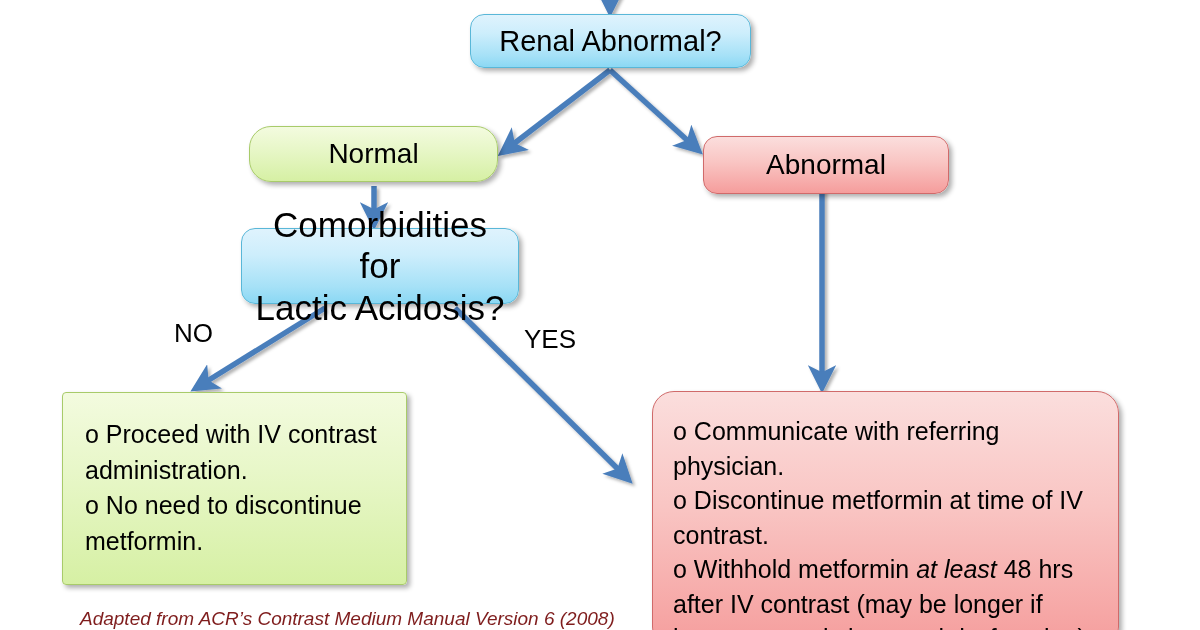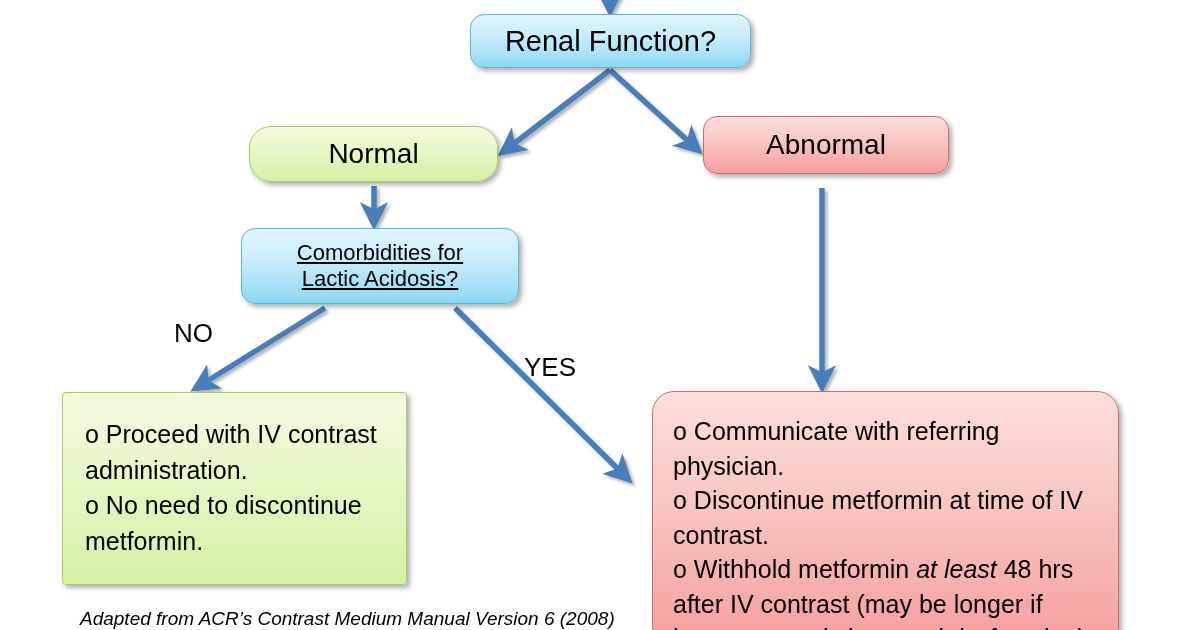--- a/index.html
+++ b/index.html
@@ -62,27 +62,26 @@
   
   #node-renal {
     left: 470px; top: 14px; width: 281px; height: 54px;
     font-size: 29px;
   }
   #node-normal {
     left: 249px; top: 126px; width: 249px; height: 56px;
     font-size: 28px;
   }
   #node-abnormal {
-    left: 703px; top: 116px; width: 246px; height: 58px;
+    left: 703px; top: 136px; width: 246px; height: 58px;
     font-size: 28px;
   }
   #node-comorbidities {
     left: 241px; top: 228px; width: 278px; height: 76px;
-    font-size: 22px;
-    text-decoration: underline;
+    font-size: 35px;
   }
 
   
   .node.outcome {
     align-items: flex-start;
     justify-content: flex-start;
   }
   .node.outcome .label {
     text-align: left;
     padding: 0;
@@ -105,30 +104,30 @@
   #node-withhold em { font-style: italic; }
 
   
   .edge-label {
     position: absolute;
     font-size: 26px;
     color: #000000;
     white-space: nowrap;
   }
   #label-no  { left: 174px; top: 318px; text-align: right; }
-  #label-yes { left: 524px; top: 352px; }
+  #label-yes { left: 524px; top: 324px; }
 
   
   #citation {
     position: absolute;
     left: 80px;
     top: 608px;
     font-size: 19px;
     font-style: italic;
-    color: #000000;
+    color: #7f1d1d;
     white-space: nowrap;
   }
 </style>
 </head>
 <body>
 
 <div id="canvas">
 
   <svg id="edges" viewBox="0 0 1200 630" width="1200" height="630">
     <defs>
@@ -152,21 +151,21 @@
 
       <line x1="325" y1="308" x2="196" y2="388"></line>
 
       <line x1="455" y1="308" x2="628" y2="479"></line>
 
       <line x1="822" y1="188" x2="822" y2="387"></line>
     </g>
   </svg>
 
   <div class="node blue" id="node-renal">
-    <span class="label">Renal Function?</span>
+    <span class="label">Renal Abnormal?</span>
   </div>
 
   <div class="node green" id="node-normal">
     <span class="label">Normal</span>
   </div>
 
   <div class="node pink" id="node-abnormal">
     <span class="label">Abnormal</span>
   </div>
 

